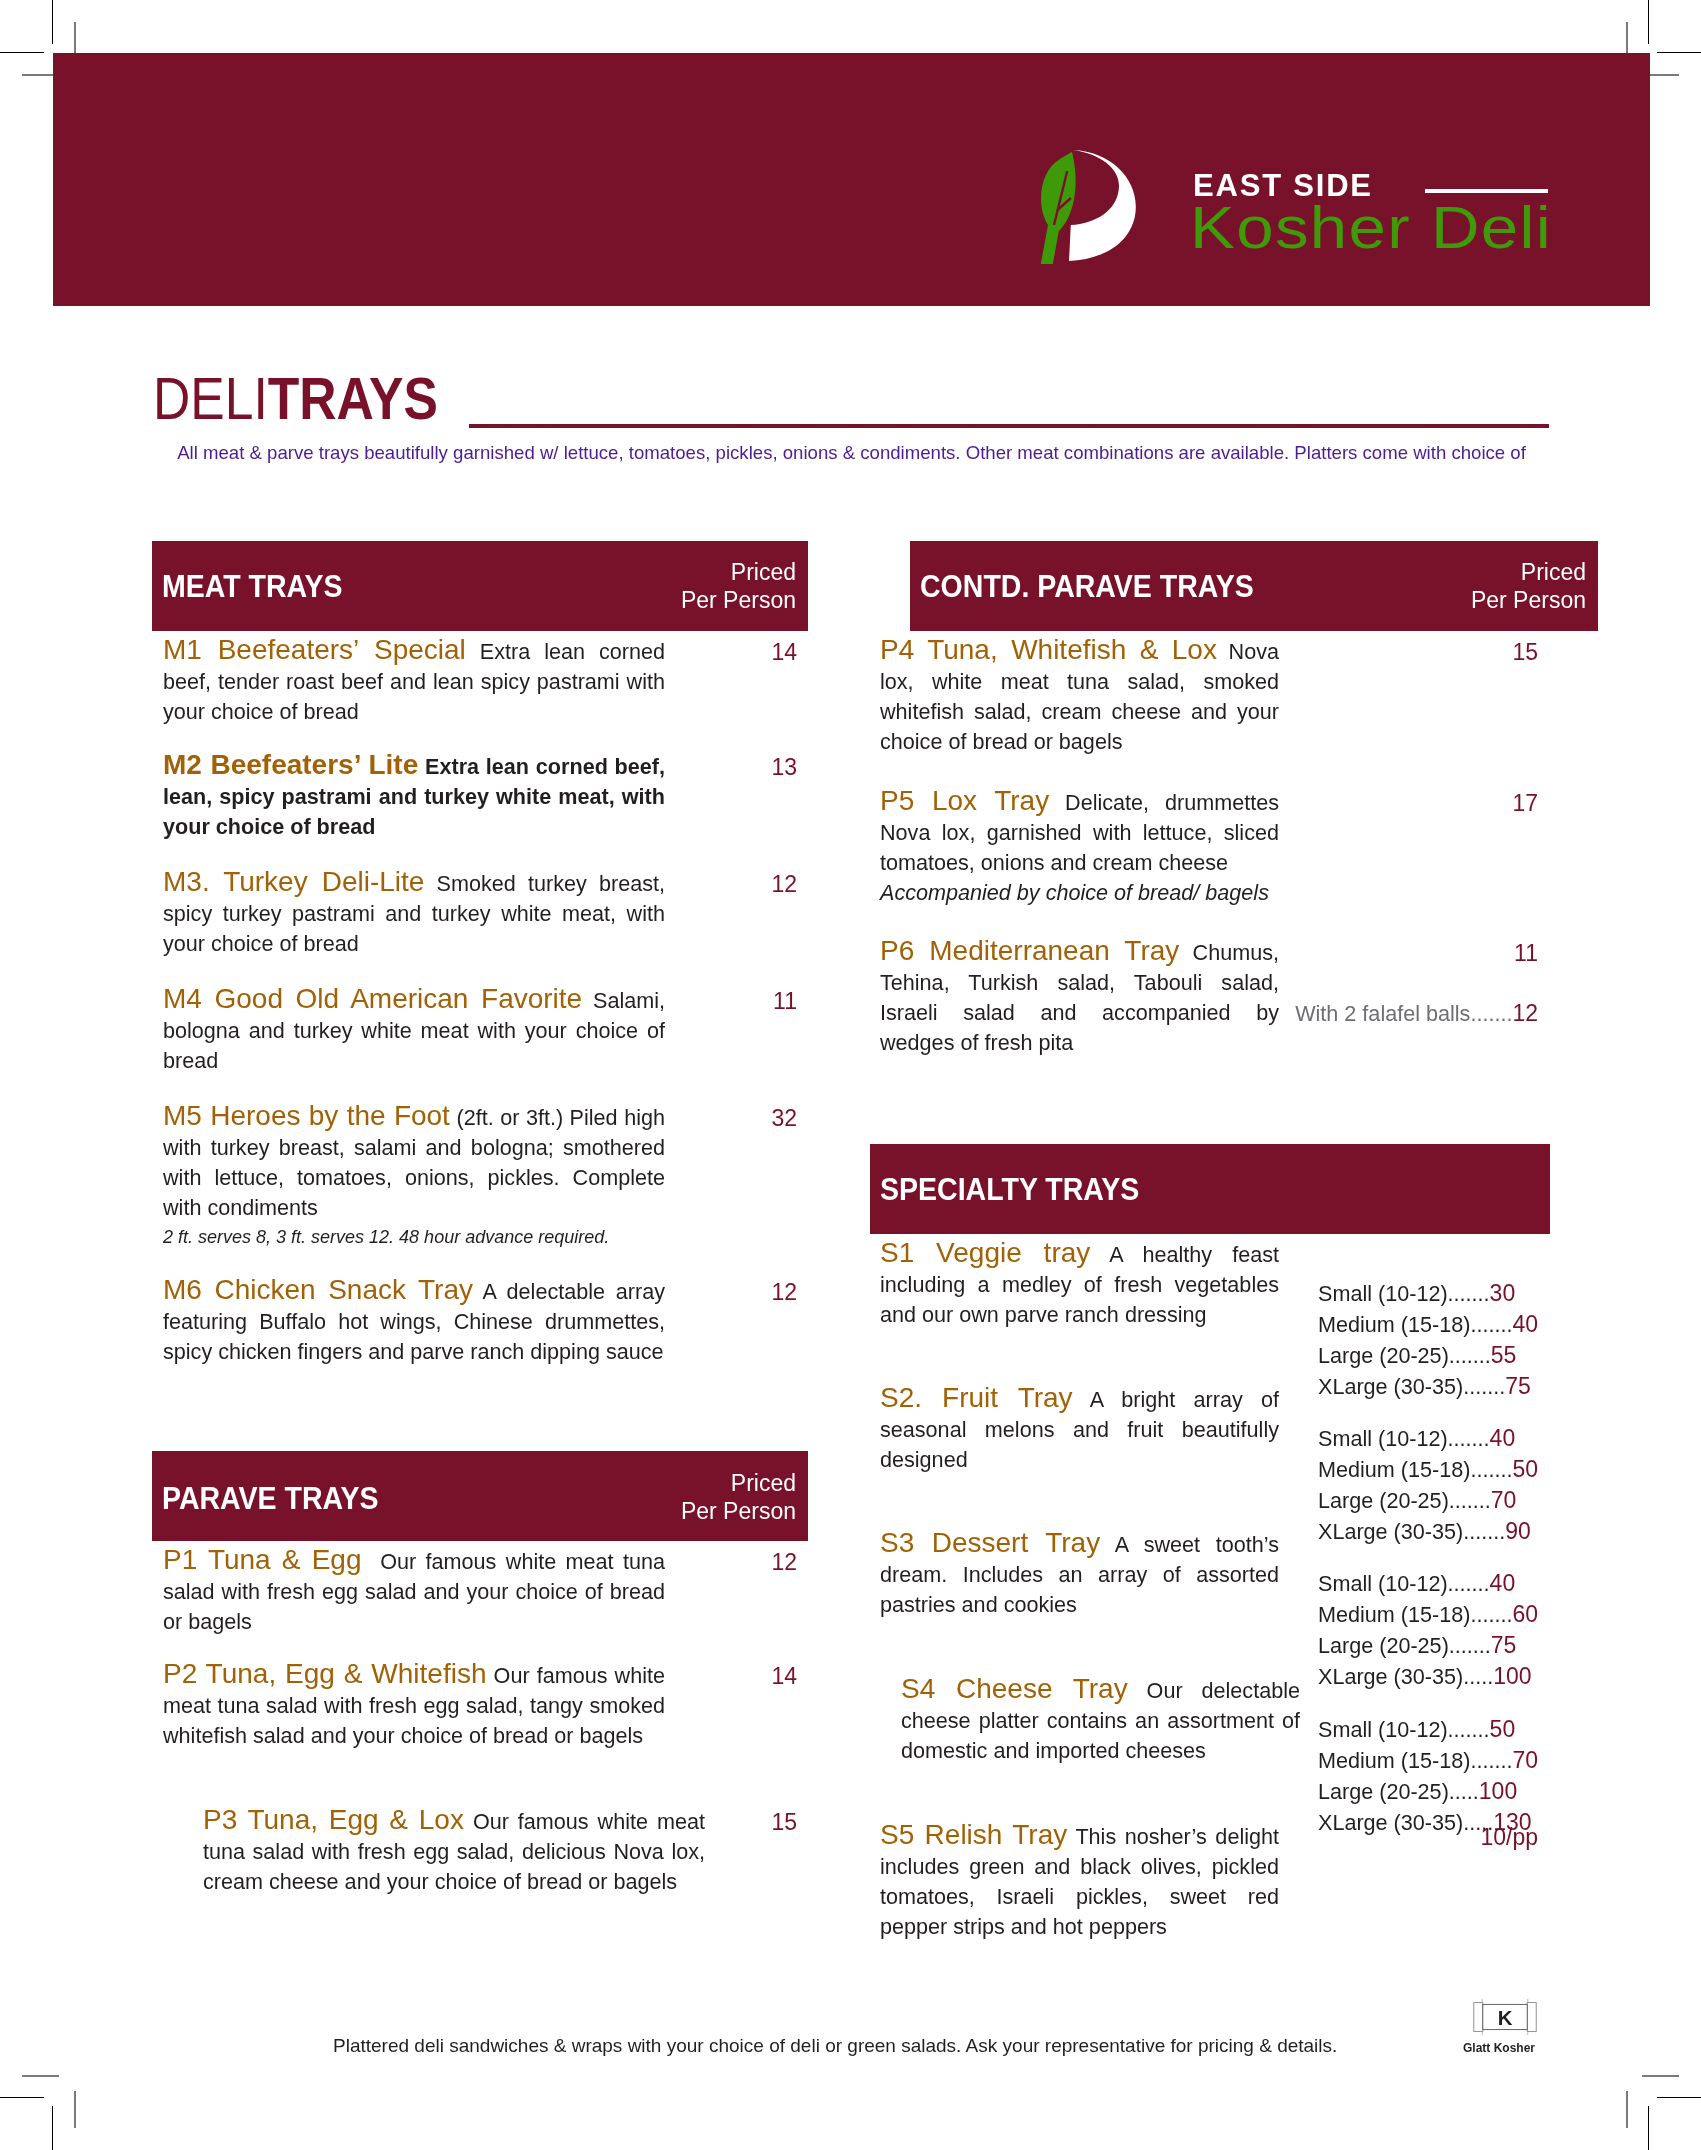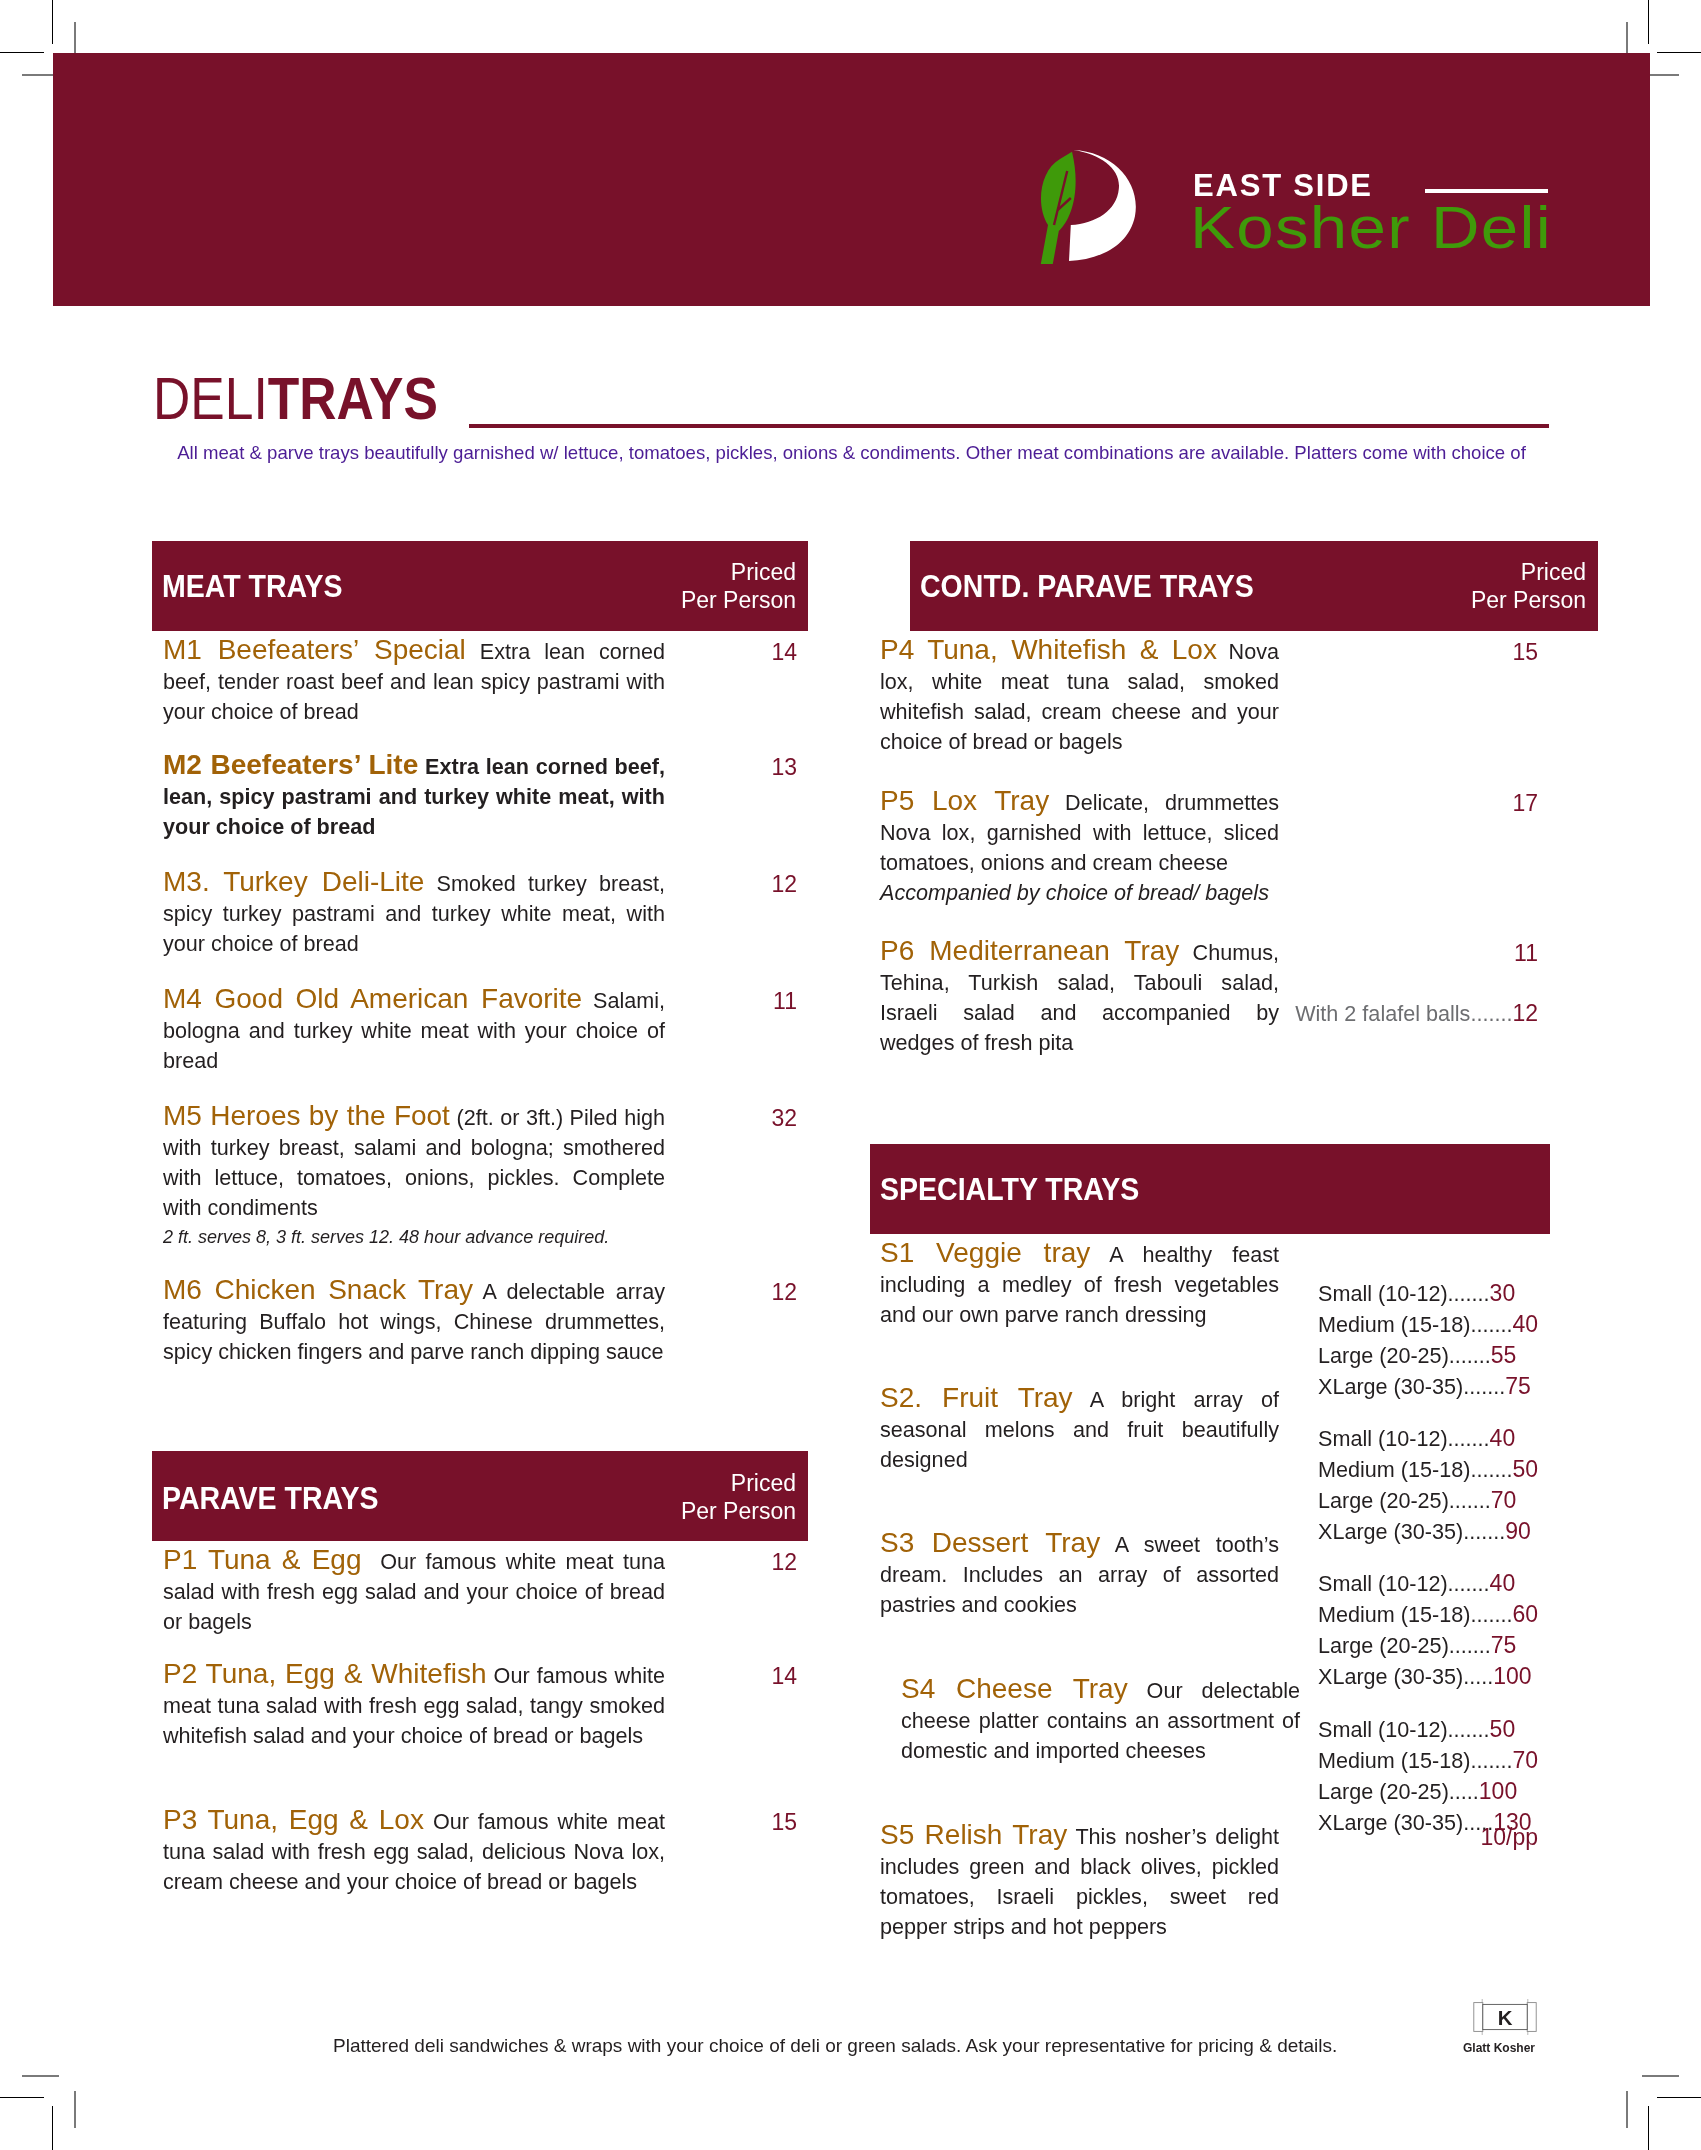--- a/index.html
+++ b/index.html
@@ -132,21 +132,21 @@
 
 <div class="item" style="left:163px;top:1545px;width:634px;">
   <div class="desc" style="width:502px;"><span class="name">P1 Tuna &amp; Egg</span>&nbsp; <span>Our famous white meat tuna salad with fresh egg salad and your  choice of bread or bagels</span></div>
   <div class="price" style="right:0;">12</div>
 </div>
 <div class="item" style="left:163px;top:1659px;width:634px;">
   <div class="desc" style="width:502px;"><span class="name">P2 Tuna, Egg &amp; Whitefish</span> <span>Our famous white meat tuna salad with fresh egg salad, tangy smoked whitefish salad and your choice of bread or bagels</span></div>
   <div class="price" style="right:0;">14</div>
 </div>
 <div class="item" style="left:163px;top:1805px;width:634px;">
-  <div class="desc" style="width:502px;"><span class="name">P3 Tuna, Egg &amp; Lox</span> <span>Our famous white meat tuna salad with fresh egg salad, delicious  Nova lox, cream cheese and your choice of bread or bagels</span></div>
+  <div class="desc" style="width:502px;margin-left:40px;"><span class="name">P3 Tuna, Egg &amp; Lox</span> <span>Our famous white meat tuna salad with fresh egg salad, delicious  Nova lox, cream cheese and your choice of bread or bagels</span></div>
   <div class="price" style="right:0;">15</div>
 </div>
 
 <div class="sec-head" style="left:910px;top:541px;width:688px;">
   <div class="sec-title" style="top:30px;">CONTD. PARAVE TRAYS</div>
   <div class="sec-price" style="top:18px;">
     <div>Priced</div>
     <div>Per Person</div>
   </div>
 </div>

